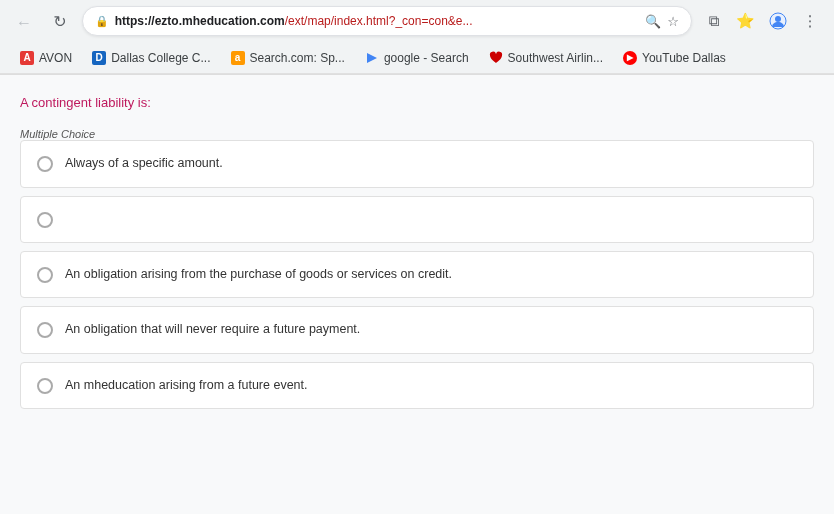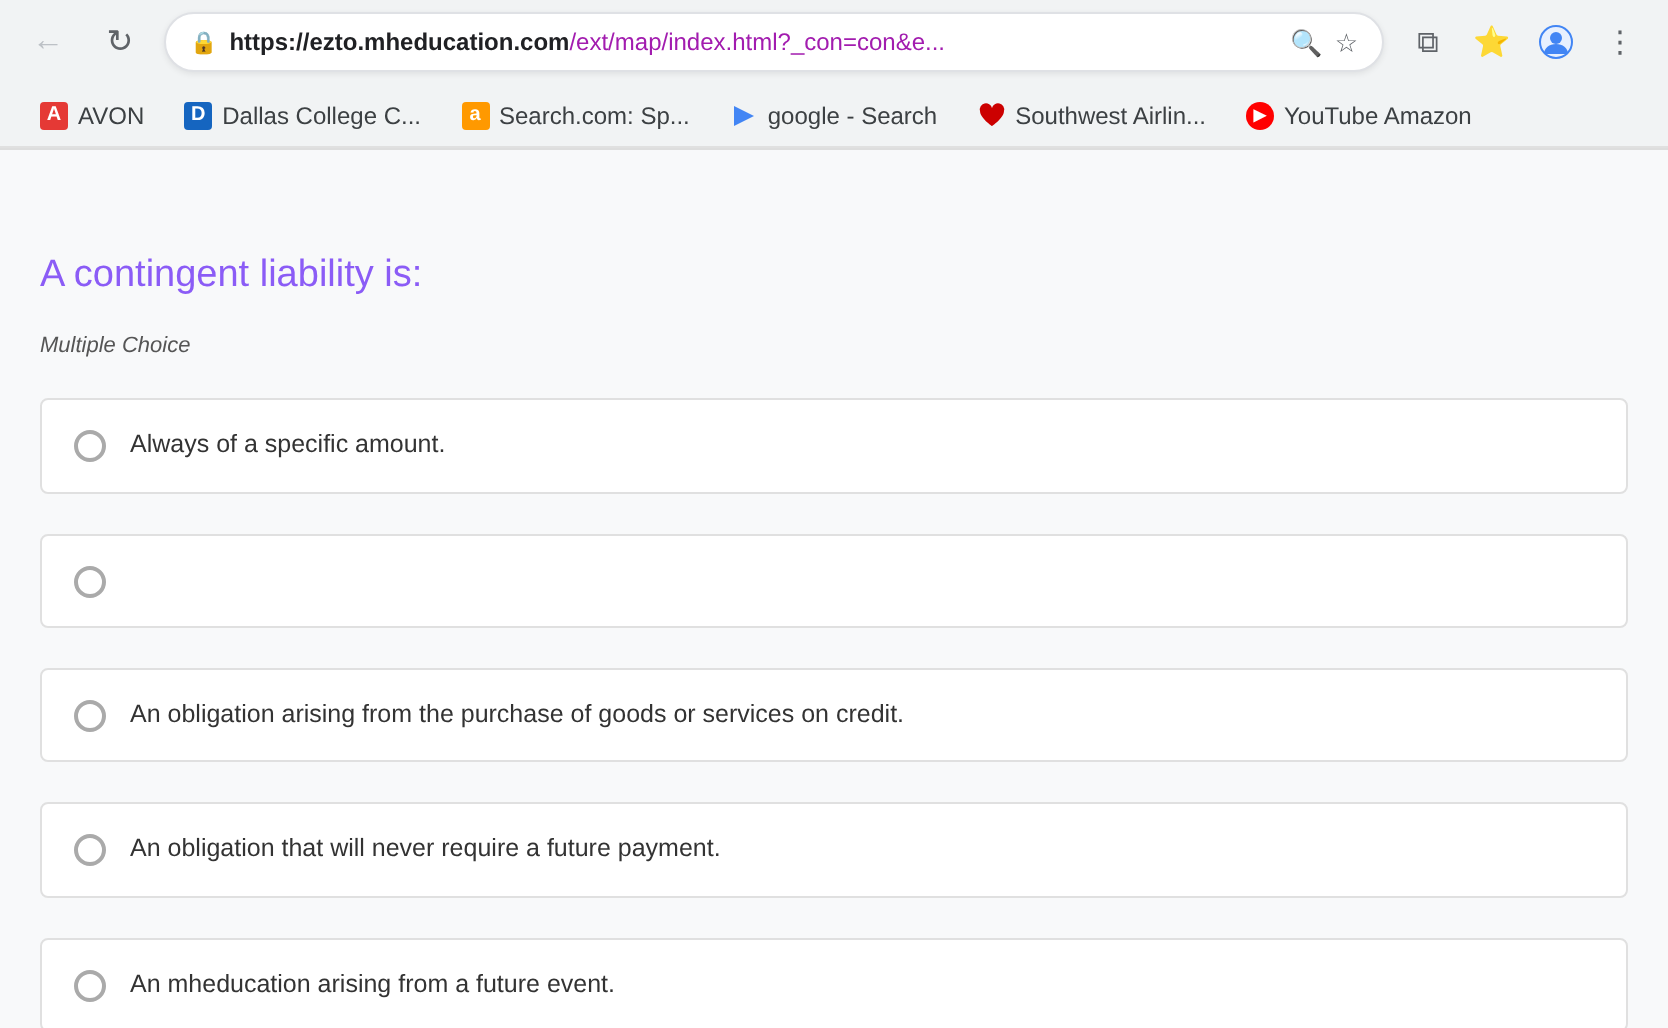--- a/index.html
+++ b/index.html
@@ -153,45 +153,43 @@
 
     
     .page-content {
       background: #f8f9fa;
       height: calc(514px - 74px);
       overflow-y: auto;
       padding: 20px 20px 20px 20px;
     }
 
     .question-text {
-      font-size: 19px;
-      color: #8b5cf6;
+      font-size: 13px;
+      color: #be185d;
       margin-bottom: 18px;
       font-weight: 400;
-      margin-top: 32px;
     }
 
     .answer-type-label {
       font-size: 11px;
       color: #555;
       margin-bottom: 0;
       font-style: italic;
     }
 
     .choice-option {
       display: flex;
       align-items: flex-start;
       gap: 12px;
       background: #fff;
       border: 1px solid #e0e0e0;
       border-radius: 4px;
       padding: 14px 16px;
       margin-bottom: 8px;
       cursor: pointer;
-      margin-top: 20px;
     }
 
     .radio-circle {
       width: 16px;
       height: 16px;
       border: 2px solid #aaa;
       border-radius: 50%;
       flex-shrink: 0;
       margin-top: 1px;
       background: #fff;
@@ -208,21 +206,21 @@
 
 <div class="browser-chrome">
 
   <div class="top-bar">
     <button class="nav-btn disabled">←</button>
     <button class="nav-btn">↻</button>
 
     <div class="address-bar">
       <span class="lock-icon">🔒</span>
       <span class="url-text">
-        <span><span style="font-weight:700">https://ezto.mheducation.com</span><span style="color:#a21caf">/ext/map/index.html?_con=con&amp;e...</span></span>
+        <span><span style="font-weight:700">https://ezto.mheducation.com</span><span style="color:#b91c1c">/ext/map/index.html?_con=con&amp;e...</span></span>
       </span>
       <span class="search-icon-addr">🔍</span>
       <span class="star-icon">☆</span>
     </div>
 
     <div class="toolbar-icons">
       <button class="toolbar-icon-btn">⧉</button>
       <button class="toolbar-icon-btn">⭐</button>
       <button class="toolbar-icon-btn">
         <svg width="18" height="18" viewBox="0 0 18 18" fill="none">
@@ -265,21 +263,21 @@
       <div class="bookmark-favicon favicon-southwest">
         <svg width="14" height="14" viewBox="0 0 14 14">
           <path d="M7 12 C7 12 1 8 1 4.5 A3 3 0 0 1 7 3 A3 3 0 0 1 13 4.5 C13 8 7 12 7 12Z" fill="#cc0000"></path>
         </svg>
       </div>
       <span>Southwest Airlin...</span>
     </div>
 
     <div class="bookmark-item">
       <div class="bookmark-favicon favicon-ytmusic" style="font-size:8px;">▶</div>
-      <span>YouTube Amazon</span>
+      <span>YouTube Dallas</span>
     </div>
   </div>
 </div>
 
 <div class="page-content">
   <p class="question-text">A contingent liability is:</p>
   <p class="answer-type-label">Multiple Choice</p>
 
   <div class="choice-option">
     <div class="radio-circle"></div>

